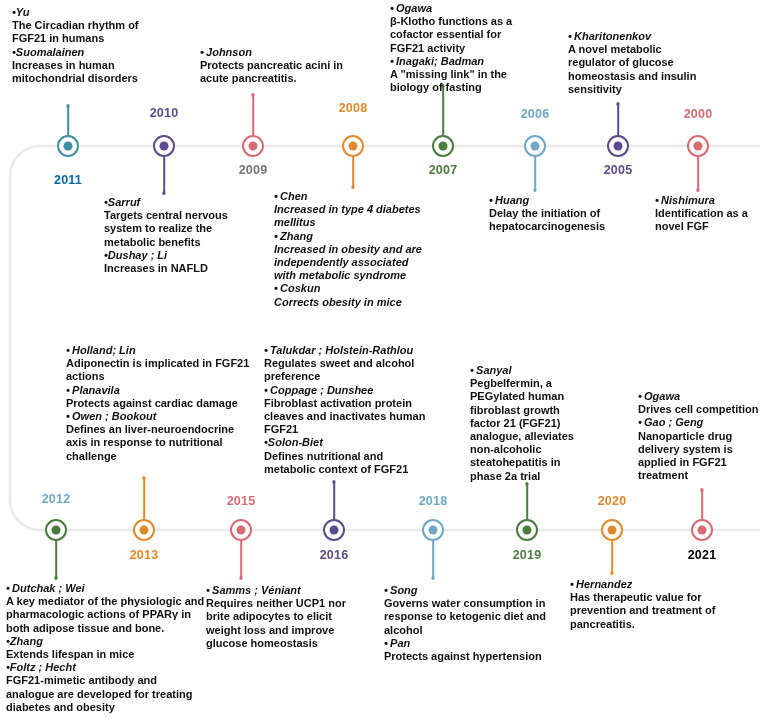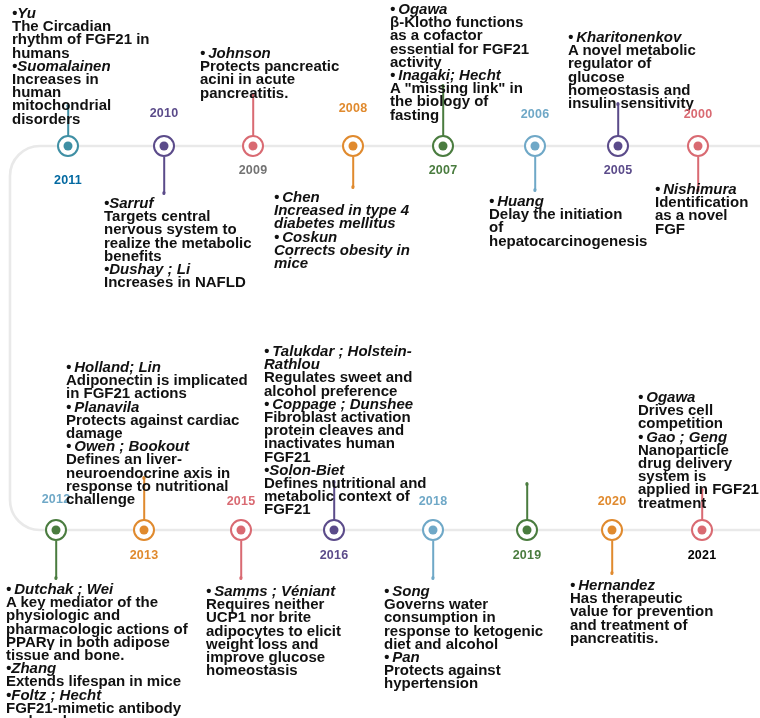--- a/index.html
+++ b/index.html
@@ -63,21 +63,21 @@
     border-radius: 50%;
     background: currentColor;
     transform: translateX(-50%);
   }
   .stem.up::after { top: -1.6px; }
   .stem.down::after { bottom: -1.6px; }
 
   
   .block {
     position: absolute;
-    font-size: 15px;
+    font-size: 11px;
     line-height: 13.2px;
     font-weight: 700;
     color: #111111;
   }
   .block .author {
     font-style: italic;
     font-weight: 700;
   }
   .block .desc { font-weight: 700; }
   .block.italic-all .desc { font-style: italic; }
@@ -133,35 +133,39 @@
 
   <div class="node" style="left:353px; top:146px; color:#e08a2e;"></div>
   <div class="year" style="left:353px; top:101px; color:#e08a2e;">2008</div>
   <div class="stem down" style="left:353px; top:157px; height:30px; color:#e08a2e;"></div>
   <div class="block italic-all" style="left:274px; top:190px; width:152px;">
     <p class="entry">
       <span class="author">• </span><span class="author">Chen</span><br>
       <span class="desc">Increased in type 4 diabetes mellitus</span>
     </p>
     <p class="entry">
+      <span class="author">• </span><span class="author">Zhang</span><br>
+      <span class="desc">Increased in obesity and are independently associated with metabolic syndrome</span>
+    </p>
+    <p class="entry">
       <span class="author">• </span><span class="author">Coskun</span><br>
       <span class="desc">Corrects obesity in mice</span>
     </p>
   </div>
 
   <div class="stem up" style="left:443px; top:86px; height:60px; color:#4a7c3f;"></div>
   <div class="node" style="left:443px; top:146px; color:#4a7c3f;"></div>
   <div class="year" style="left:443px; top:163px; color:#4a7c3f;">2007</div>
   <div class="block justify" style="left:390px; top:2px; width:140px;">
     <p class="entry">
       <span class="author">• </span><span class="author">Ogawa</span><br>
       <span class="desc">β-Klotho functions as a cofactor essential for FGF21 activity</span>
     </p>
     <p class="entry">
-      <span class="author">• </span><span class="author">Inagaki; Hecht</span><br>
+      <span class="author">• </span><span class="author">Inagaki; Badman</span><br>
       <span class="desc">A "missing link" in the biology of fasting</span>
     </p>
   </div>
 
   <div class="node" style="left:535px; top:146px; color:#6fa8c7;"></div>
   <div class="year" style="left:535px; top:107px; color:#6fa8c7;">2006</div>
   <div class="stem down" style="left:535px; top:157px; height:33px; color:#6fa8c7;"></div>
   <div class="block" style="left:489px; top:194px; width:150px;">
     <p class="entry">
       <span class="author">• </span><span class="author">Huang</span><br>
@@ -175,21 +179,21 @@
   <div class="block" style="left:568px; top:30px; width:142px;">
     <p class="entry">
       <span class="author">• </span><span class="author">Kharitonenkov</span><br>
       <span class="desc">A novel metabolic regulator of glucose homeostasis and insulin sensitivity</span>
     </p>
   </div>
 
   <div class="node" style="left:698px; top:146px; color:#d96a72;"></div>
   <div class="year" style="left:698px; top:107px; color:#d96a72;">2000</div>
   <div class="stem down" style="left:698px; top:157px; height:33px; color:#d96a72;"></div>
-  <div class="block" style="left:655px; top:182px; width:105px;">
+  <div class="block" style="left:655px; top:194px; width:105px;">
     <p class="entry">
       <span class="author">• </span><span class="author">Nishimura</span><br>
       <span class="desc">Identification as a novel FGF</span>
     </p>
   </div>
 
   <div class="year" style="left:56px; top:492px; color:#6fa8c7;">2012</div>
   <div class="node" style="left:56px; top:530px; color:#4a7c3f;"></div>
   <div class="stem down" style="left:56px; top:541px; height:37px; color:#4a7c3f;"></div>
   <div class="block" style="left:6px; top:582px; width:200px;">
@@ -203,21 +207,21 @@
     </p>
     <p class="entry">
       <span class="author">•</span><span class="author">Foltz ; Hecht</span><br>
       <span class="desc">FGF21-mimetic antibody and analogue are developed for treating diabetes and obesity</span>
     </p>
   </div>
 
   <div class="stem up" style="left:144px; top:478px; height:52px; color:#e08a2e;"></div>
   <div class="node" style="left:144px; top:530px; color:#e08a2e;"></div>
   <div class="year" style="left:144px; top:548px; color:#e08a2e;">2013</div>
-  <div class="block" style="left:66px; top:360px; width:190px;">
+  <div class="block" style="left:66px; top:344px; width:190px;">
     <p class="entry">
       <span class="author">• </span><span class="author">Holland; Lin</span><br>
       <span class="desc">Adiponectin is implicated in FGF21 actions</span>
     </p>
     <p class="entry">
       <span class="author">• </span><span class="author">Planavila</span><br>
       <span class="desc">Protects against cardiac damage</span>
     </p>
     <p class="entry">
       <span class="author">• </span><span class="author">Owen ; Bookout</span><br>
@@ -263,20 +267,26 @@
     </p>
     <p class="entry">
       <span class="author">• </span><span class="author">Pan</span><br>
       <span class="desc">Protects against hypertension</span>
     </p>
   </div>
 
   <div class="stem up" style="left:527px; top:484px; height:46px; color:#4a7c3f;"></div>
   <div class="node" style="left:527px; top:530px; color:#4a7c3f;"></div>
   <div class="year" style="left:527px; top:548px; color:#4a7c3f;">2019</div>
+  <div class="block" style="left:470px; top:364px; width:122px;">
+    <p class="entry">
+      <span class="author">• </span><span class="author">Sanyal</span><br>
+      <span class="desc">Pegbelfermin, a PEGylated human fibroblast growth factor 21 (FGF21) analogue, alleviates non-alcoholic steatohepatitis in phase 2a trial</span>
+    </p>
+  </div>
 
   <div class="year" style="left:612px; top:494px; color:#e08a2e;">2020</div>
   <div class="node" style="left:612px; top:530px; color:#e08a2e;"></div>
   <div class="stem down" style="left:612px; top:541px; height:32px; color:#e08a2e;"></div>
   <div class="block" style="left:570px; top:578px; width:150px;">
     <p class="entry">
       <span class="author">• </span><span class="author">Hernandez</span><br>
       <span class="desc">Has therapeutic value for prevention and treatment of pancreatitis.</span>
     </p>
   </div>

